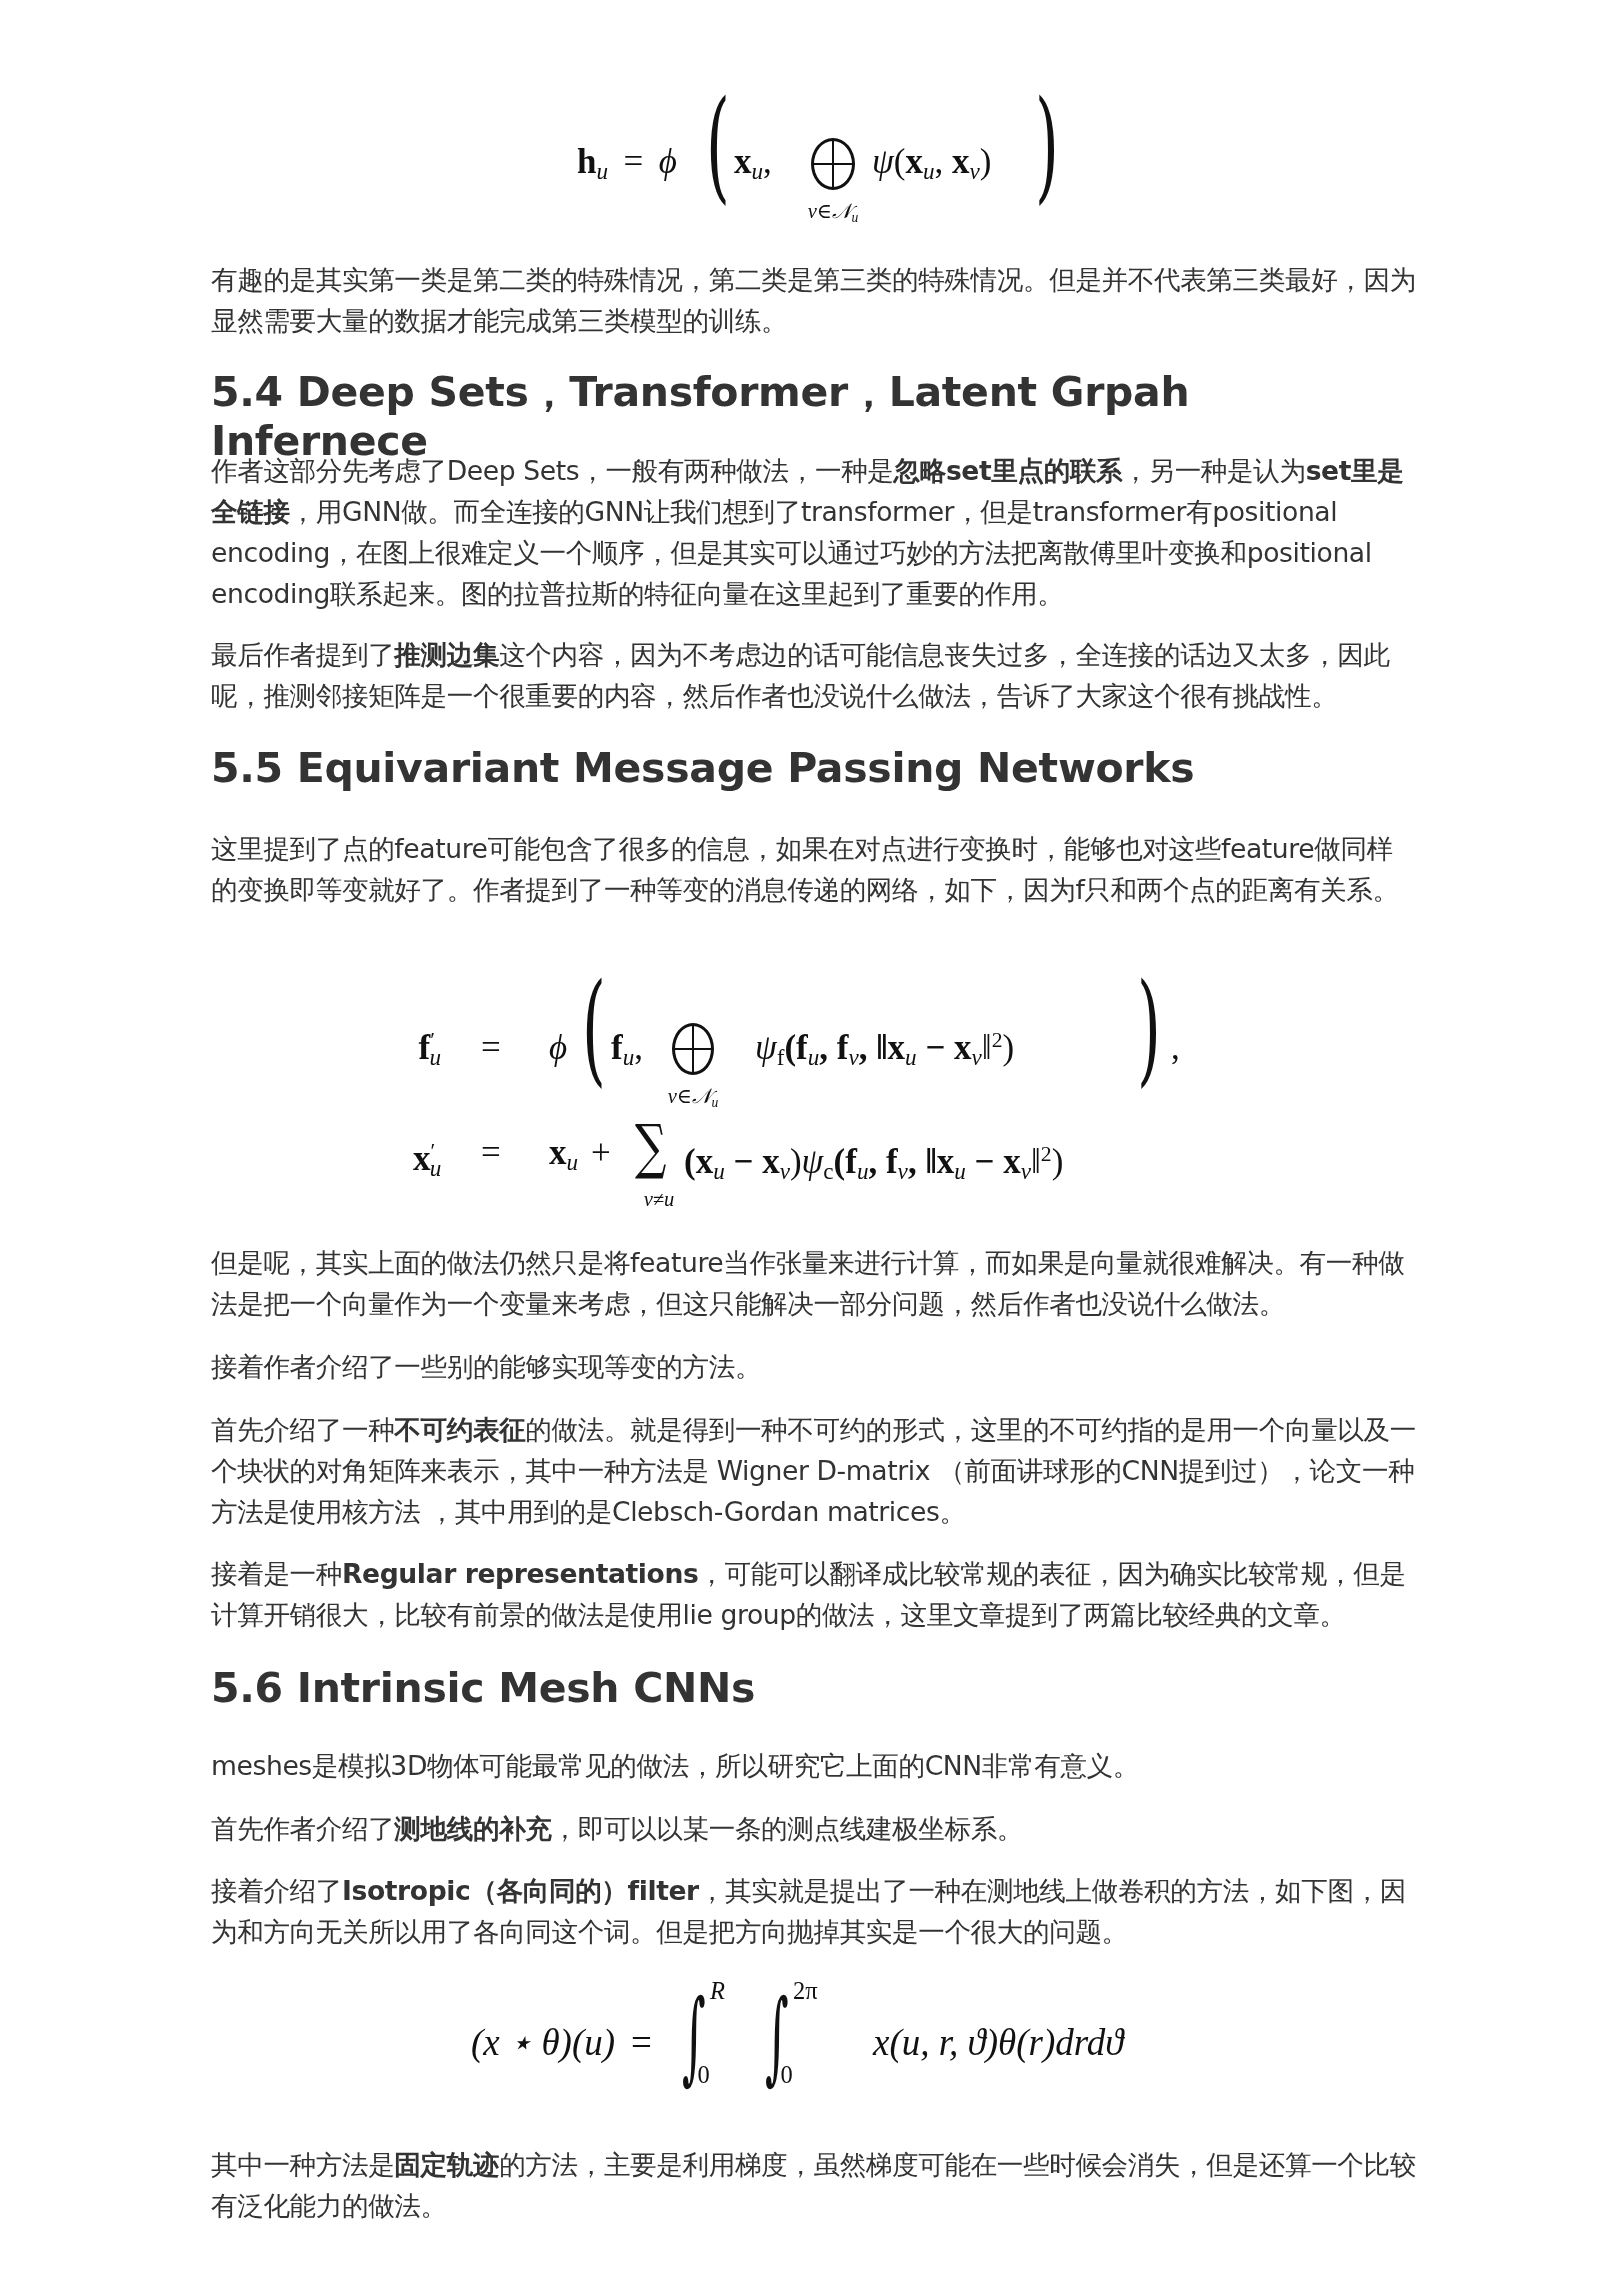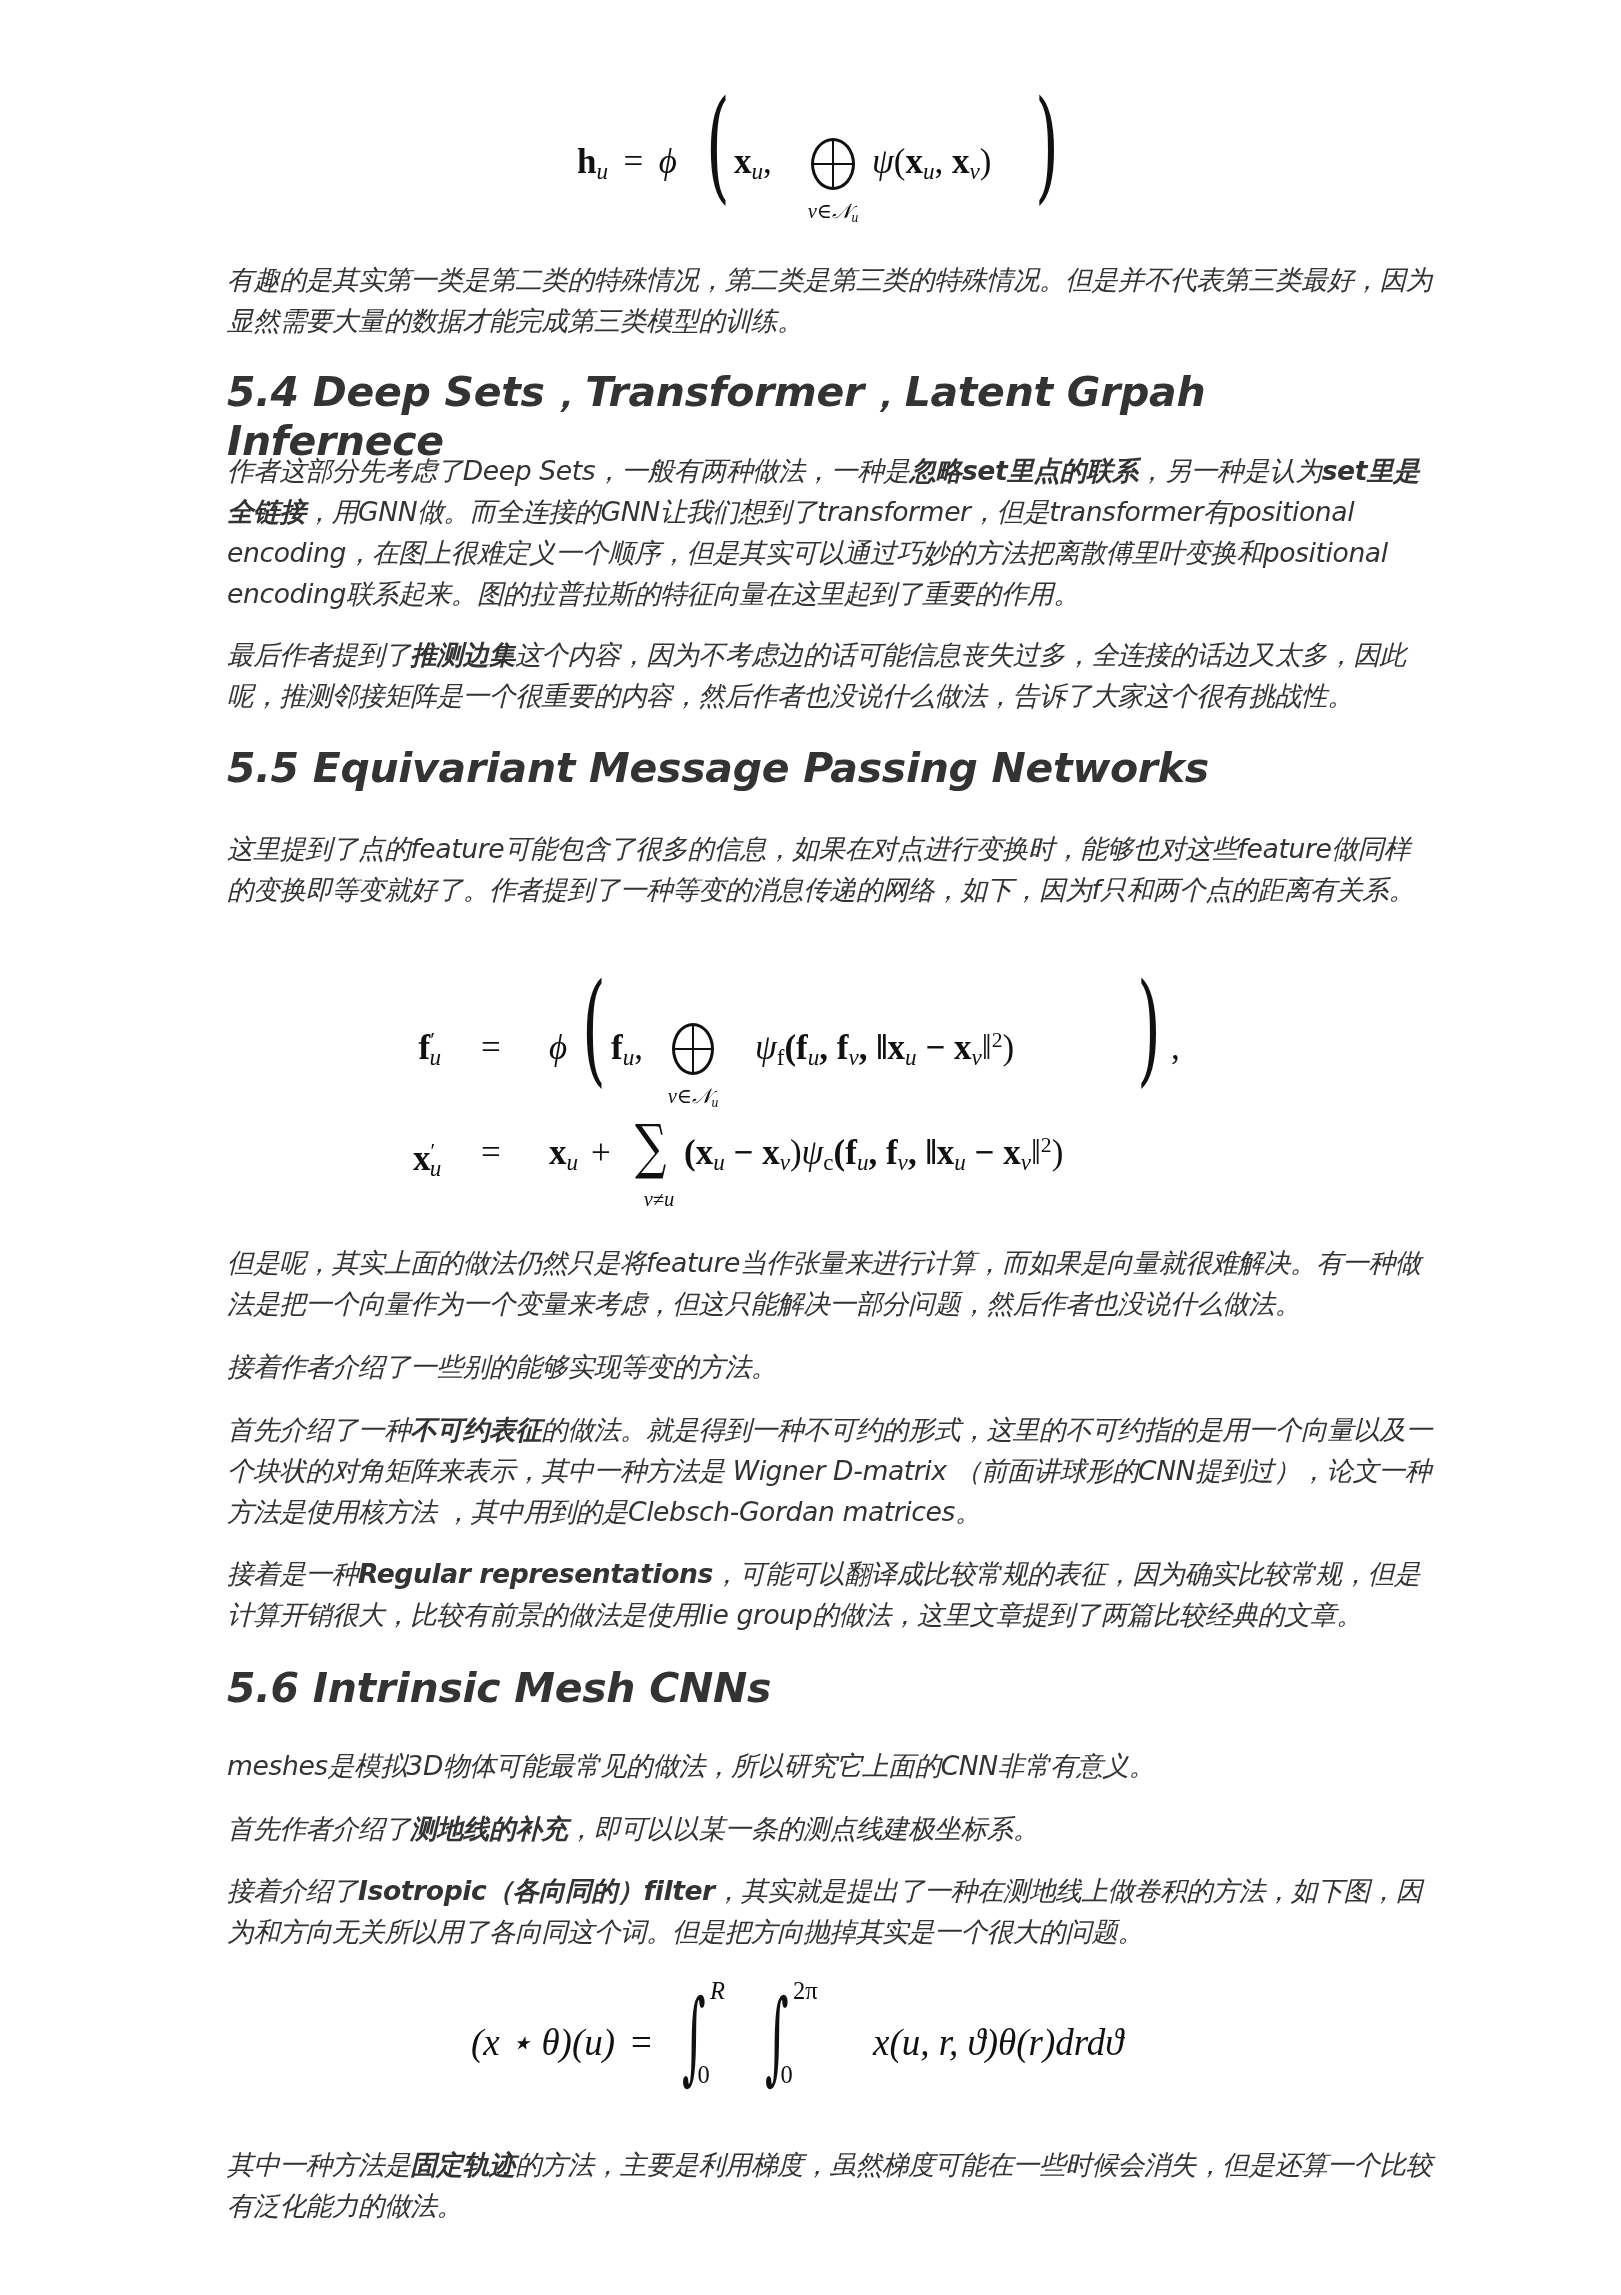--- a/index.html
+++ b/index.html
@@ -16,23 +16,22 @@
       font-family: "DejaVu Sans", "Liberation Sans", sans-serif;
     }
     .page {
       position: absolute;
       left: 211px;
       top: 0;
       width: 1207px;
     }
     .block {
       position: absolute;
-      left: 16px;
+      left: 0;
       width: 1207px;
-      font-style: italic;
     }
     p.para {
       margin: 0;
       font-size: 26.6px;
       line-height: 41px;
       letter-spacing: -0.4px;
       color: #333333;
     }
     p.para b {
       font-weight: bold;
@@ -222,21 +221,21 @@
   </div>
   <div class="row" style="left:68px; top:158px;"><span>=</span></div>
   <div class="row" style="left:136px; top:158px;">
     <span class="bf">x</span><span class="sub">u</span>
     <span style="margin-left:4.1px;">+</span>
   </div>
   <div style="position:absolute; left:222px; top:146px; width:48px; height:82px;">
     <span class="sigma">∑</span>
     <span class="under" style="top:67px; font-size:20.5px;">v≠u</span>
   </div>
-  <div class="row" style="left:271px; top:158px;">
+  <div class="row" style="left:271px; top:167px;">
     <span class="bf">(x</span><span class="sub">u</span><span class="bf"> − x</span><span class="sub">v</span><span>)</span><span class="it">ψ</span><span class="sub" style="font-style:normal;">c</span><span class="bf">(f</span><span class="sub">u</span><span class="bf">, f</span><span class="sub">v</span><span class="bf">, ‖x</span><span class="sub">u</span><span class="bf"> − x</span><span class="sub">v</span><span>‖</span><span class="sup">2</span><span>)</span>
   </div>
 </div>
 
 <div class="math" style="left:423px; top:1981px; width:804px; height:116px; font-size:37px;">
   <div class="row" style="left:0; top:40px;margin-left:48px;">
     <span class="it">(x ⋆ θ)(u)</span>
     <span style="margin-left:6.8px;">=</span>
   </div>
   <div style="position:absolute; left:254px; top:0; width:82px; height:116px;">

